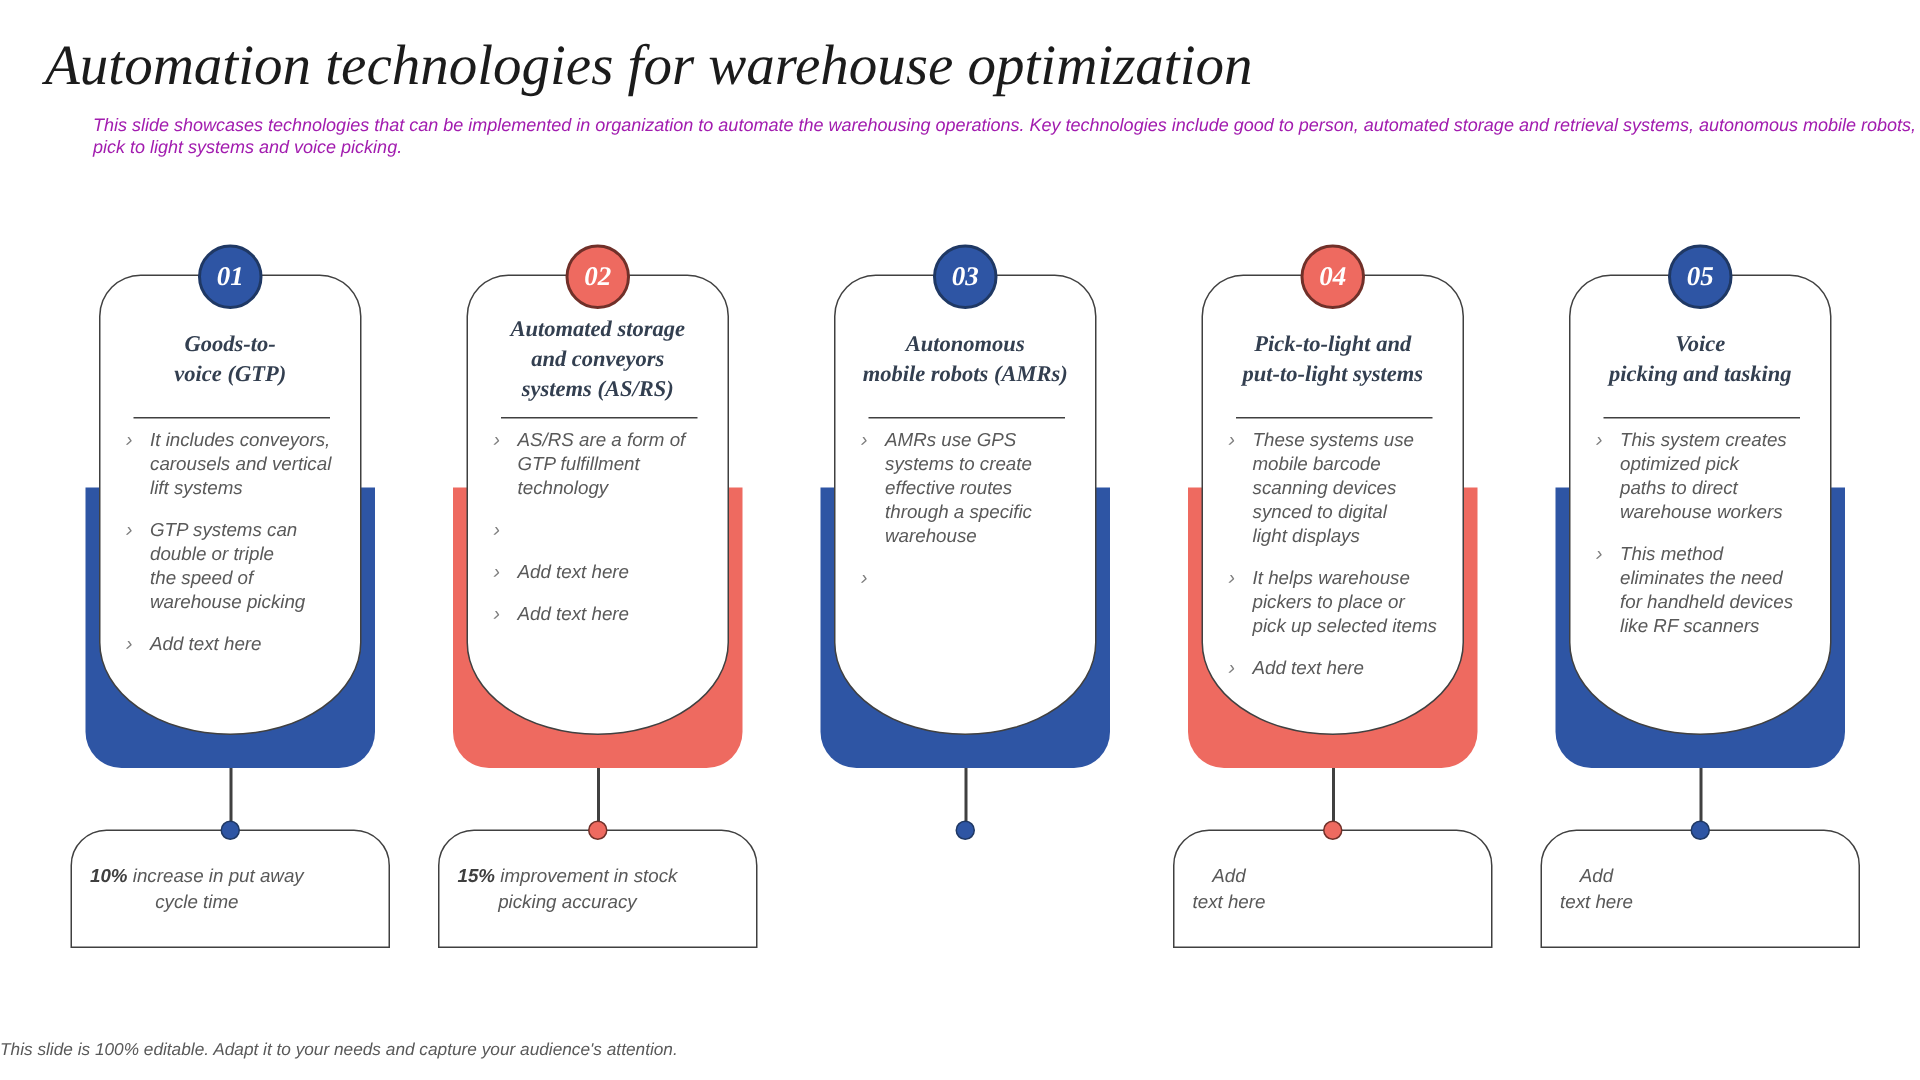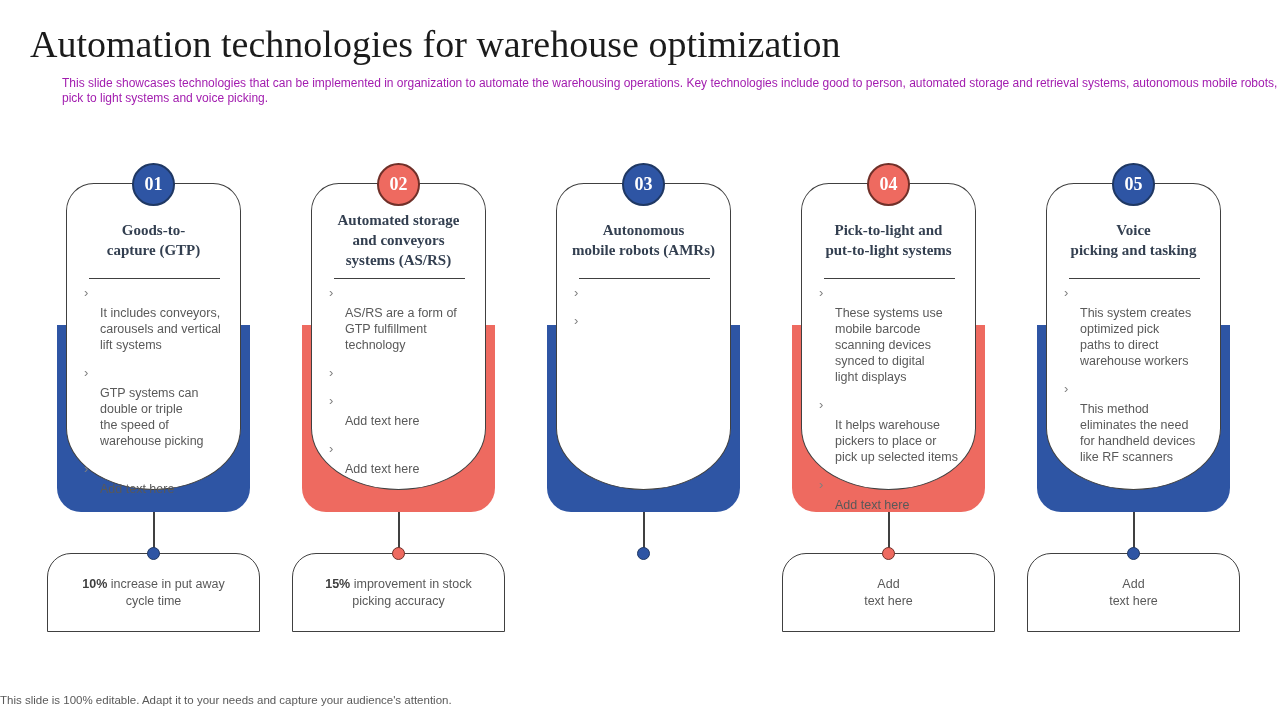--- a/index.html
+++ b/index.html
@@ -4,20 +4,21 @@
 <style>
   * { margin: 0; padding: 0; box-sizing: border-box; }
   html, body { background: #ffffff; }
   .slide {
     position: relative;
     width: 1280px;
     height: 720px;
     background: #ffffff;
     overflow: hidden;
     font-family: "Liberation Sans", sans-serif;
+    font-style: italic;
   }
   .page-title {
     position: absolute;
     left: 30px;
     top: 22px;
     font-family: "Liberation Serif", serif;
     font-weight: 400;
     font-size: 38px;
     color: #1b1b1b;
     white-space: nowrap;
@@ -121,21 +122,20 @@
   }
   .bullets .mk {
     flex: none;
     width: 16px;
     color: #7f7f7f;
     font-size: 13px;
   }
   .bullets .bt {
     flex: 1;
     white-space: pre-line;
-    margin-top: 20px;
   }
   .connector {
     position: absolute;
     left: 122px;
     top: 352px;
     width: 1.5px;
     height: 40px;
     background: #404040;
     z-index: 1;
   }
@@ -154,21 +154,21 @@
     position: absolute;
     left: 16px;
     top: 393px;
     width: 213px;
     height: 79px;
     background: #ffffff;
     border: 1.3px solid #404040;
     border-radius: 24px 24px 0 0;
     display: flex;
     align-items: center;
-    justify-content: center;
+    justify-content: flex-start;
     z-index: 2;
   }
   .stat-text {
     text-align: center;
     font-size: 12.5px;
     line-height: 17px;
     color: #595959;
     white-space: pre-line;
     padding: 0 12px;
   }
@@ -189,21 +189,21 @@
 <div class="slide">
 
   <h1 class="page-title">Automation technologies for warehouse optimization</h1>
   <p class="description">This slide showcases technologies that can be implemented in organization to automate the warehousing operations. Key technologies include good to person, automated storage and retrieval systems, autonomous mobile robots, pick to light systems and voice picking.</p>
 
   <div class="col" style="left: 31px; --accent: #2e55a4; --accent-dark: #1f3864;">
     <div class="accent-rect"></div>
     <div class="card">
       <div class="card-title">
         <div>Goods-to-</div>
-        <div>capture (GTP)</div>
+        <div>voice (GTP)</div>
         <div></div>
       </div>
       <div class="divider"></div>
       <ul class="bullets">
         <li>
             <span class="mk">›</span>
             <span class="bt">It includes conveyors,
 carousels and vertical
 lift systems</span>
           </li>
@@ -272,20 +272,25 @@
     <div class="card">
       <div class="card-title">
         <div>Autonomous</div>
         <div>mobile robots (AMRs)</div>
         <div></div>
       </div>
       <div class="divider"></div>
       <ul class="bullets">
         <li>
             <span class="mk">›</span>
+            <span class="bt">AMRs use GPS
+systems to create
+effective routes
+through a specific
+warehouse</span>
           </li>
         <li>
             <span class="mk">›</span>
           </li>
       </ul>
     </div>
     <div class="badge">03</div>
     <div class="connector"></div>
     <div class="dot"></div>
   </div>

